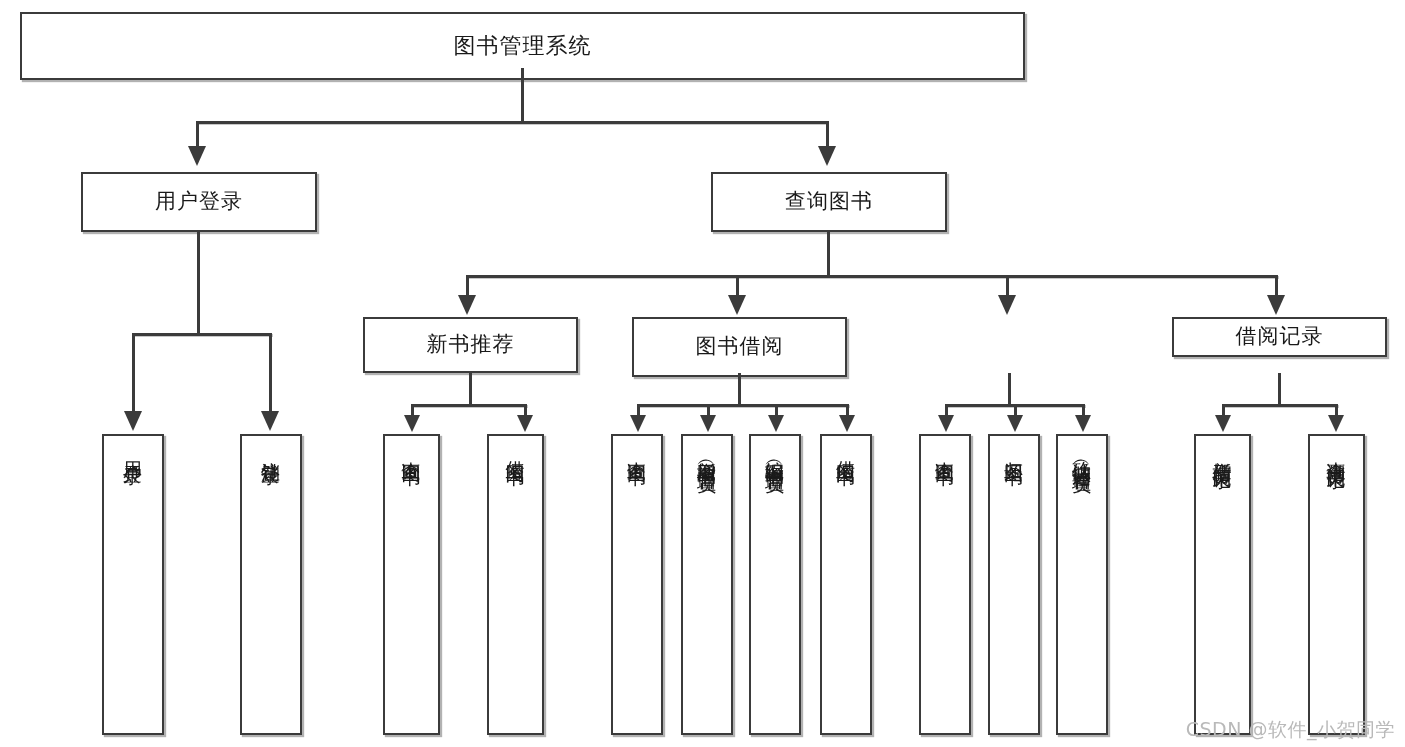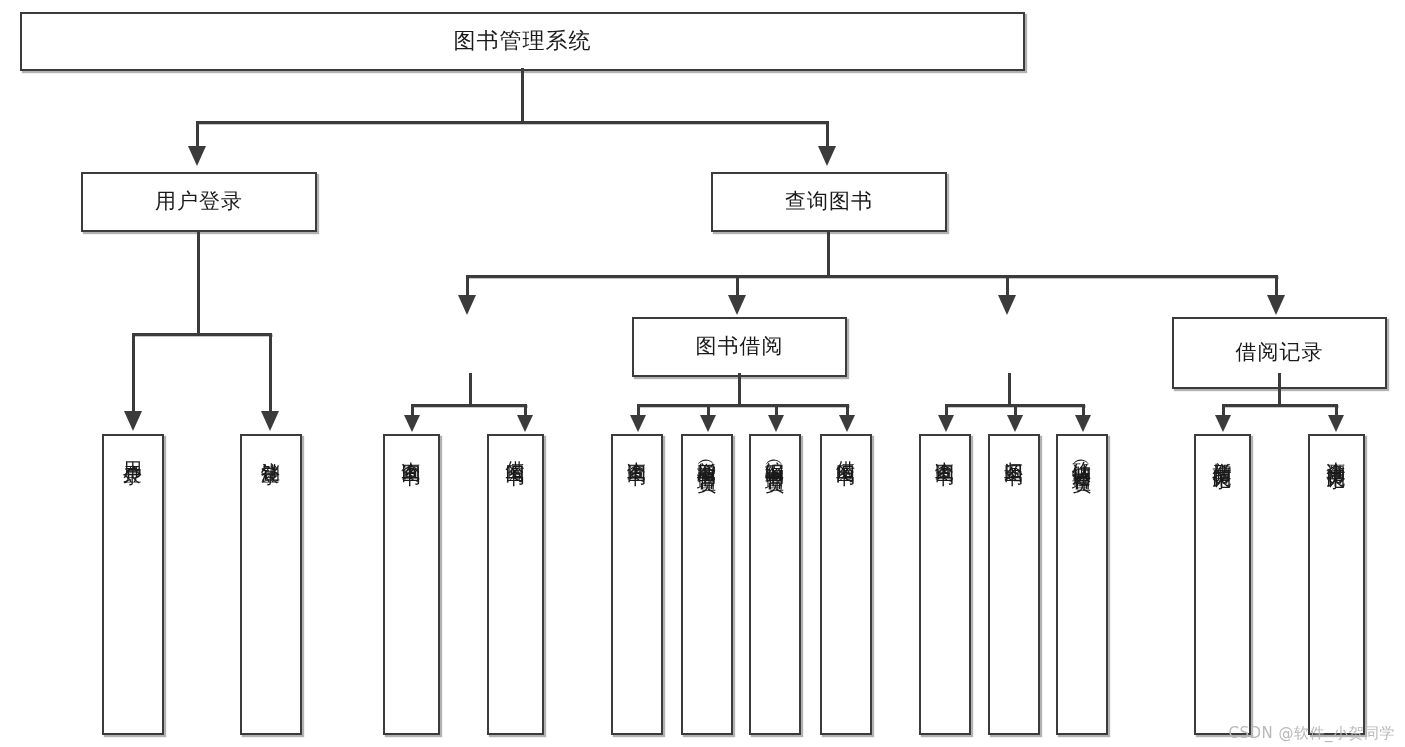--- a/index.html
+++ b/index.html
@@ -77,32 +77,32 @@
     height: 0;
     border-left: 8px solid transparent;
     border-right: 8px solid transparent;
     border-top: 17px solid #3b3b3b;
   }
   
   #watermark {
     position: absolute;
     right: 10px;
     bottom: 4px;
-    font-size: 15px;
+    font-size: 19px;
     color: #b9b9b9;
     letter-spacing: 0.5px;
     white-space: nowrap;
   }
 </style>
 </head>
 <body>
 
 <div id="canvas">
 
-  <div class="node root horiz" style="left:20px; top:12px; width:1005px; height:59px;justify-content:center;">
+  <div class="node root horiz" style="left:20px; top:12px; width:1005px; height:68px;justify-content:center;">
     <span>图书管理系统</span>
   </div>
 
   <div class="vline" style="left:521px; top:68px; height:55px;"></div>
 
   <div class="hline" style="left:196px; top:121px; width:632px;"></div>
   <div class="vline" style="left:196px; top:121px; height:27px;"></div>
   <div class="vline" style="left:826px; top:121px; height:27px;"></div>
   <div class="arrow" style="left:188px; top:146px;"></div>
   <div class="arrow" style="left:818px; top:146px;"></div>
@@ -125,24 +125,27 @@
   <div class="hline" style="left:466px; top:275px; width:812px;"></div>
   <div class="vline" style="left:466px; top:275px; height:22px;"></div>
   <div class="vline" style="left:736px; top:275px; height:22px;"></div>
   <div class="vline" style="left:1006px; top:275px; height:22px;"></div>
   <div class="vline" style="left:1275px; top:275px; height:22px;"></div>
   <div class="arrow" style="left:458px; top:295px;"></div>
   <div class="arrow" style="left:728px; top:295px;"></div>
   <div class="arrow" style="left:998px; top:295px;"></div>
   <div class="arrow" style="left:1267px; top:295px;"></div>
 
+  <div class="node horiz" style="left:363px; top:317px; width:215px; height:56px;">
+    <span>新书推荐</span>
+  </div>
   <div class="node horiz" style="left:632px; top:317px; width:215px; height:60px;">
     <span>图书借阅</span>
   </div>
-  <div class="node horiz" style="left:1172px; top:317px; width:215px; height:72px;">
+  <div class="node horiz" style="left:1172px; top:317px; width:215px; height:40px;">
     <span>借阅记录</span>
   </div>
 
   <div class="vline" style="left:469px; top:373px; height:33px;"></div>
   <div class="hline" style="left:411px; top:404px; width:116px;"></div>
   <div class="vline" style="left:411px; top:404px; height:14px;"></div>
   <div class="vline" style="left:524px; top:404px; height:14px;"></div>
   <div class="arrow-sm" style="left:404px; top:415px;"></div>
   <div class="arrow-sm" style="left:517px; top:415px;"></div>
 

